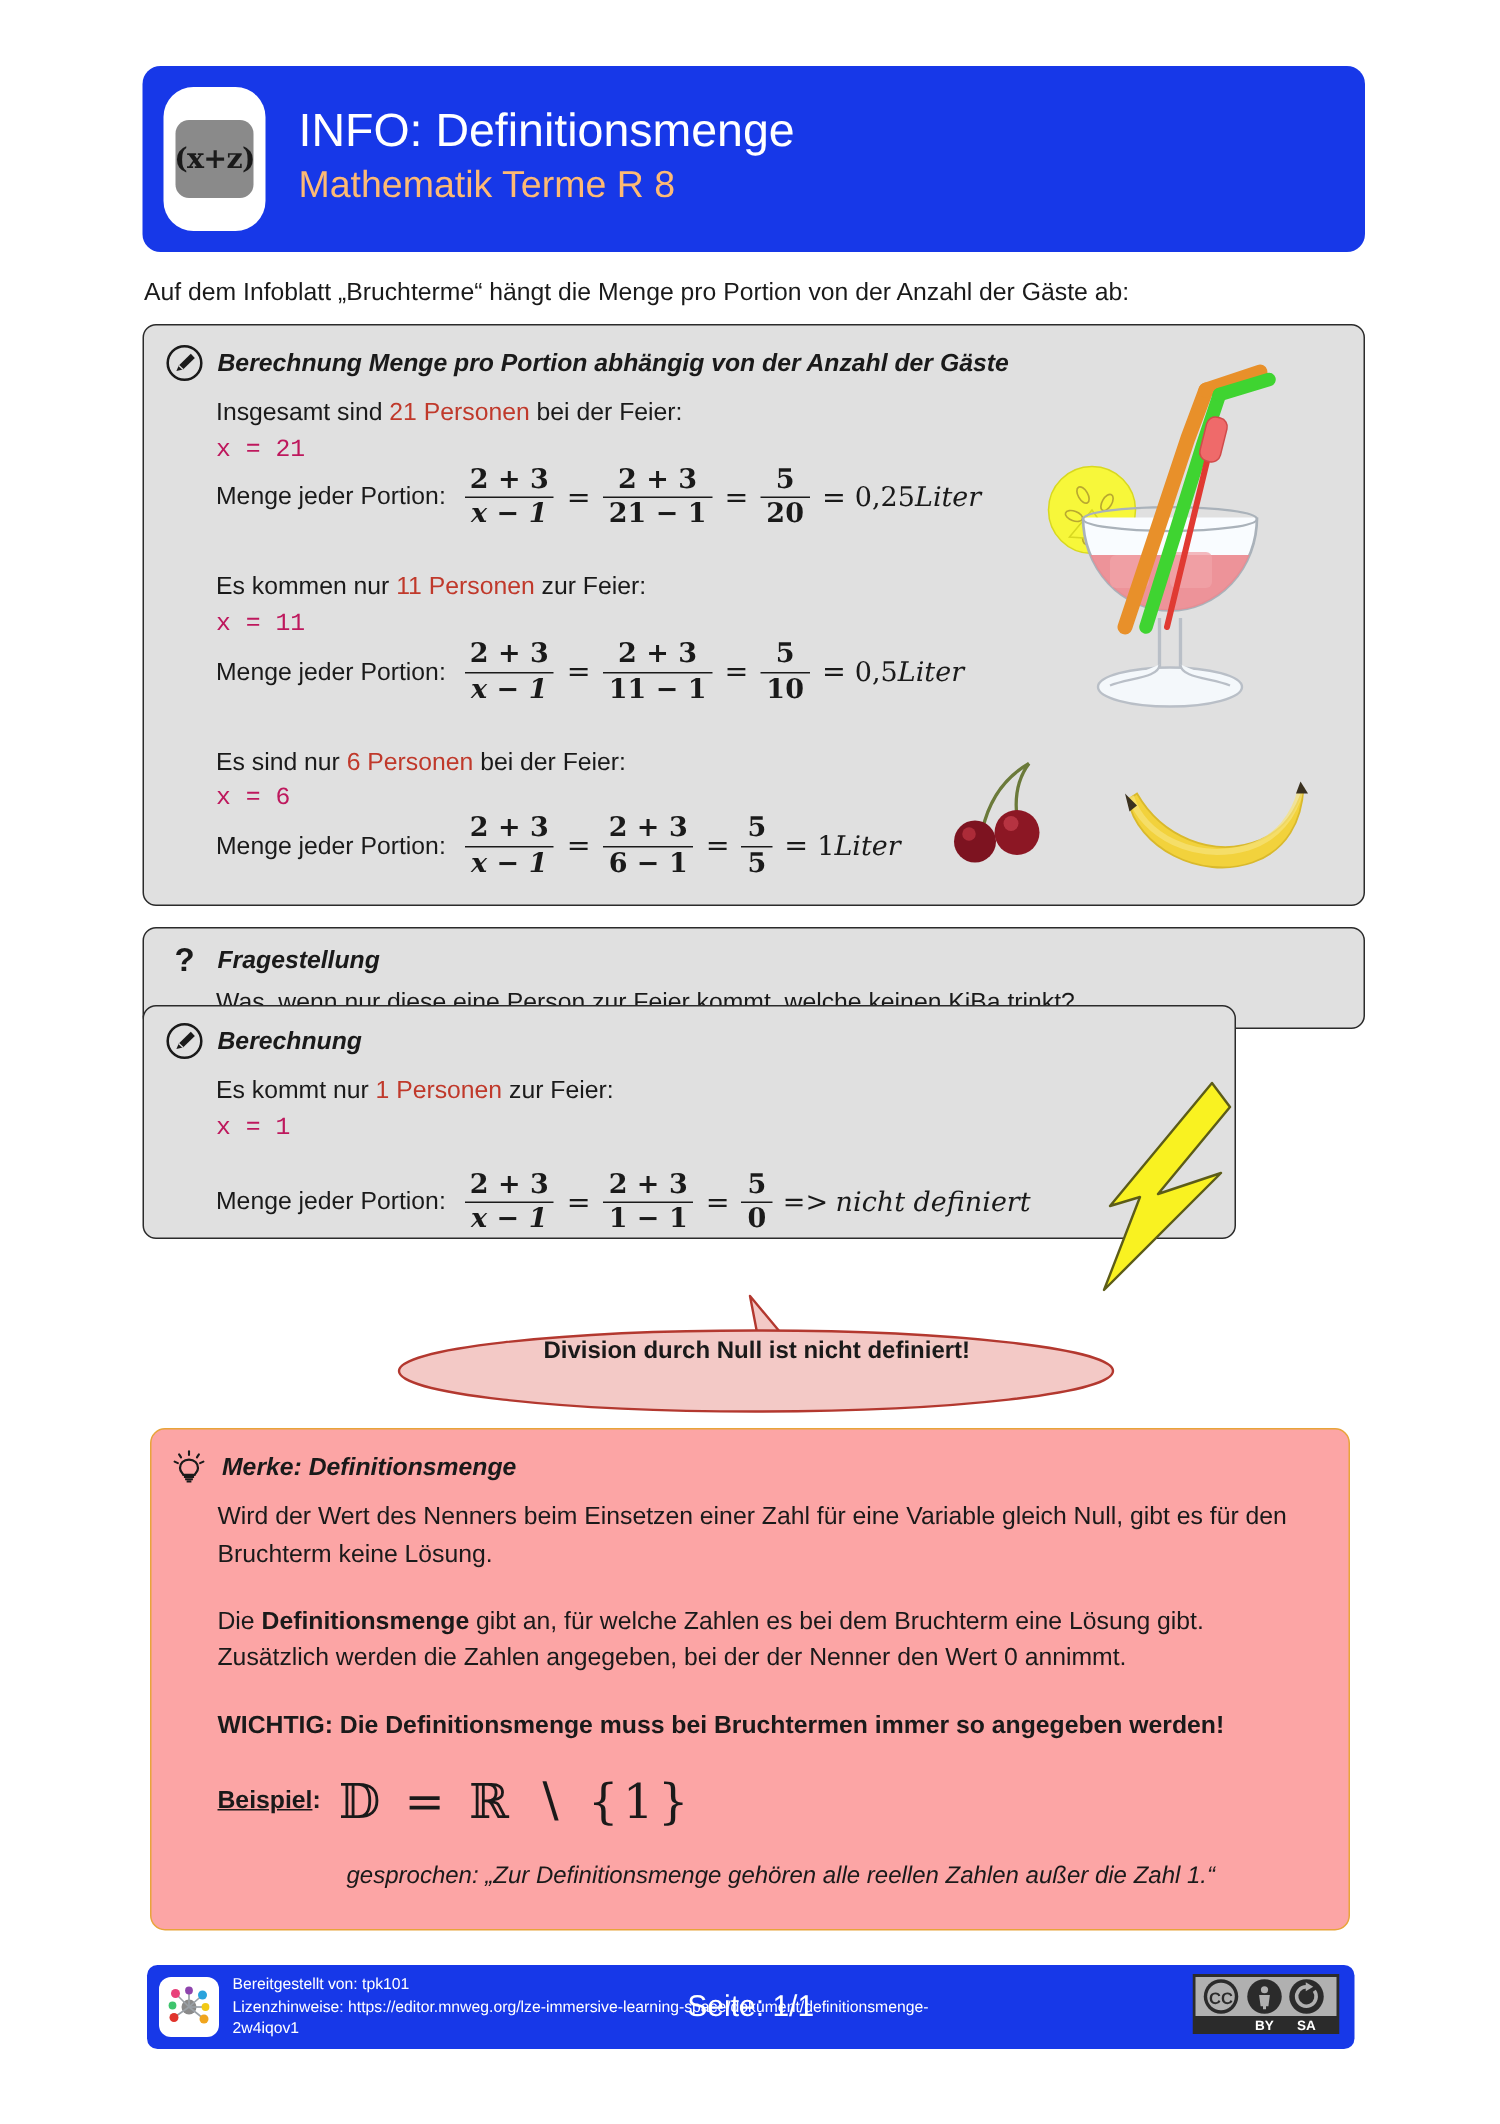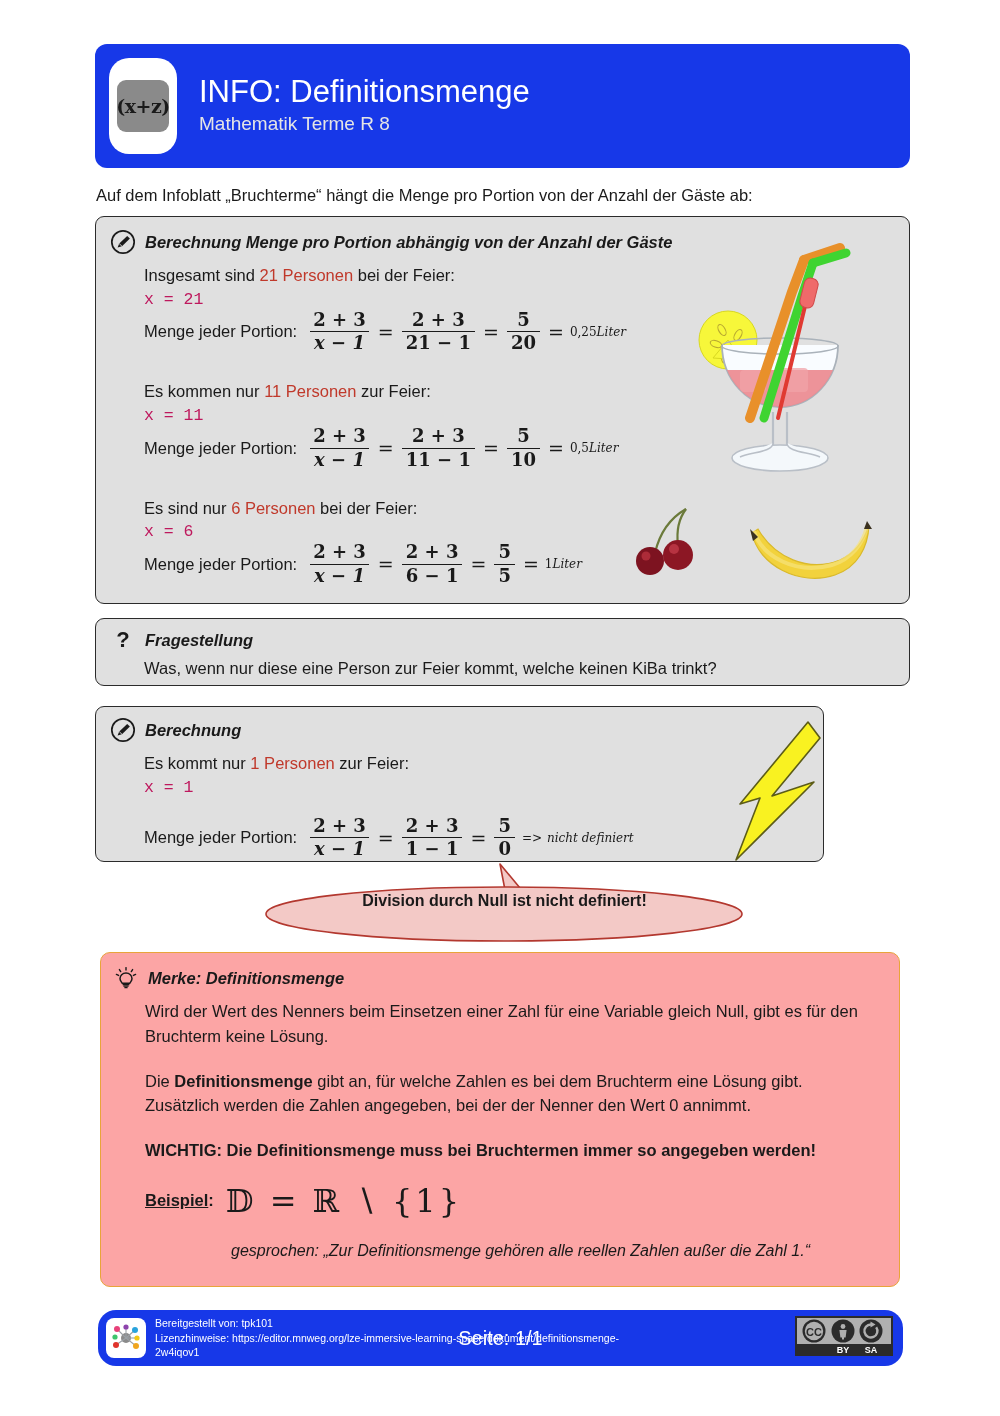--- a/index.html
+++ b/index.html
@@ -61,22 +61,22 @@
     flex-direction: column;
     justify-content: center;
   }
   .header-title {
     color: #ffffff;
     font-size: 31px;
     line-height: 1.15;
     font-weight: normal;
   }
   .header-subtitle {
-    color: #e5e5e5;
-    font-size: 19px;
+    color: #fdba74;
+    font-size: 25px;
     line-height: 1.5;
     font-weight: normal;
   }
 
   
   .intro-line {
     position: absolute;
     left: 96px;
     top: 186px;
     width: 820px;
@@ -161,21 +161,21 @@
     font-weight: bold;
   }
   .frac .den {
     padding: 2px 4px 0 4px;
     border-top: 1.6px solid #1a1a1a;
     font-weight: bold;
   }
   .mvar { font-style: italic; }
   .mres {
     font-style: italic;
-    font-size: 12px;
+    font-size: 18px;
     font-family: "DejaVu Serif", serif;
   }
   .mres-num { font-style: normal; }
 
   
   #cocktail-art {
     position: absolute;
     left: 680px;
     top: 240px;
     width: 200px;
@@ -199,21 +199,21 @@
   #section-question .box-head { padding-top: 8px; }
   .question-text {
     padding-left: 48px;
     padding-top: 6px;
     font-size: 16.5px;
   }
 
   
   #section-calc-zero {
     left: 95px;
-    top: 706px;
+    top: 670px;
     width: 729px;
     height: 156px;
   }
   #section-calc-zero .box-head { padding-top: 10px; }
   .zero-body {
     padding-left: 48px;
     padding-top: 8px;
     font-size: 16.5px;
   }
   .zero-portion-row {
@@ -297,21 +297,21 @@
   }
 
   
   #footer-bar {
     position: absolute;
     left: 98px;
     top: 1310px;
     width: 805px;
     height: 56px;
     background: #1738e8;
-    border-radius: 18px;
+    border-radius: 7px;
     display: flex;
     align-items: center;
     box-sizing: border-box;
   }
   .footer-logo {
     width: 40px;
     height: 40px;
     background: #ffffff;
     border-radius: 8px;
     margin-left: 8px;

